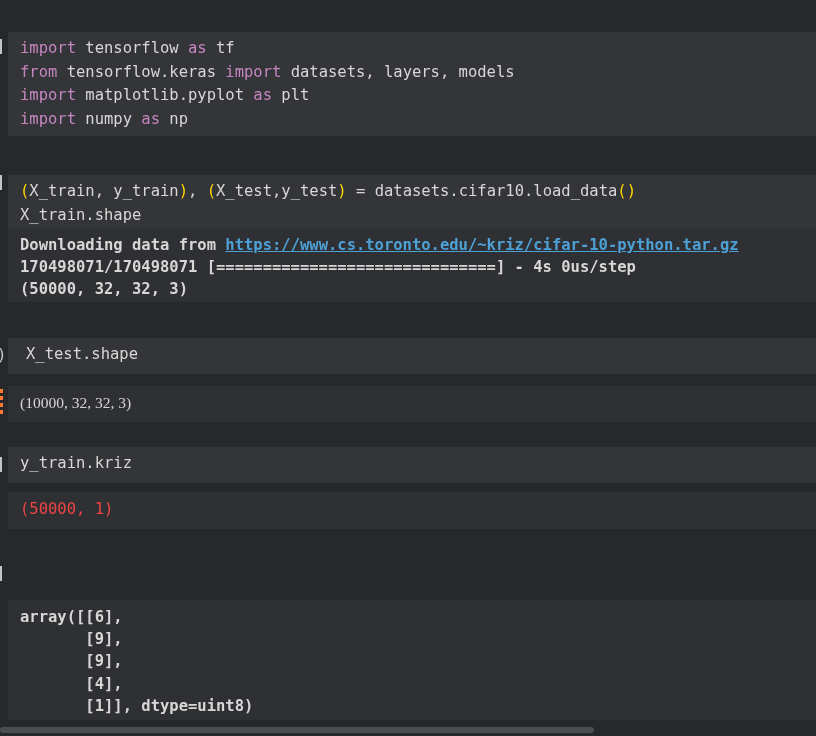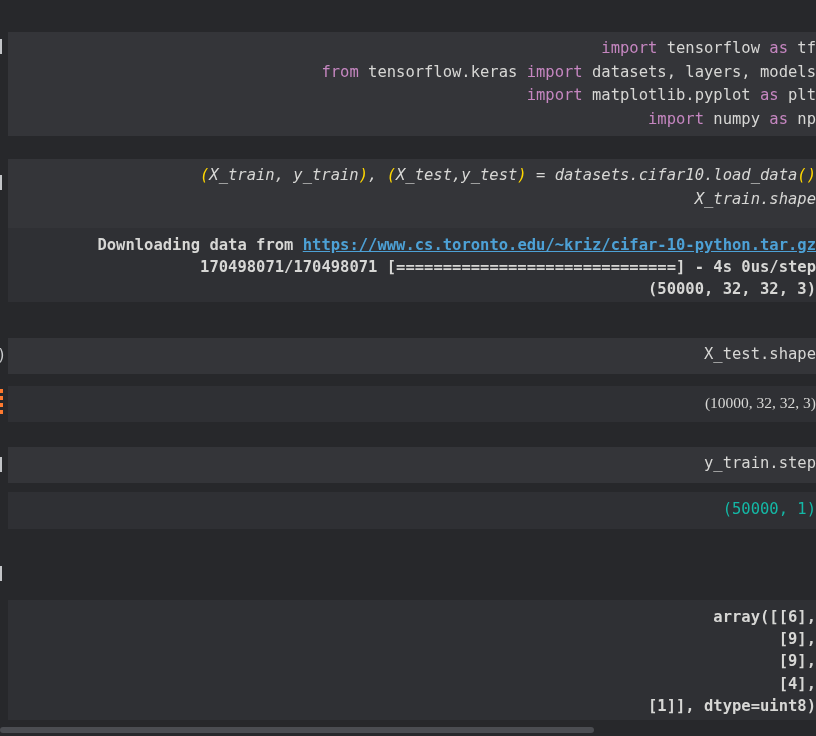--- a/index.html
+++ b/index.html
@@ -11,29 +11,28 @@
     font-family:"DejaVu Sans Mono","Liberation Mono",monospace;
   }
   .notebook { position:absolute; inset:0; }
   .block {
     position:absolute;
     left:8px;
     right:0;
     white-space:pre;
     padding:5px 0 5px 12px;
     font-size:15.5px;
-    text-align:right;
   }
   .code   { background:#343539; }
   .output { background:#2f3034; padding-top:6px; }
   .code .line   { line-height:23.5px; }
   .output .line { line-height:22.2px; }
 
   .c0 { top:32px;  height:104px; }
-  .c1 { top:159px; height:72px;font-style:italic;  }
+  .c1 { top:175px; height:72px;  }
   .c2 { top:228px; height:74px;font-weight:bold;  }
   .c3 { top:338px; height:36px;  }
   .c4 { top:386px; height:36px;  }
   .c5 { top:447px; height:36px;  }
   .c6 { top:492px; height:37px;  }
   .c7 { top:556px; height:36px;  }
   .c8 { top:600px; height:120px;font-weight:bold; }
 
   .link { text-decoration:underline; cursor:pointer; }
 
@@ -61,22 +60,22 @@
 </head>
 <body>
 
 <div class="notebook">
 
   <div class="block code c0"><div class="line"><span style="color: rgb(197, 134, 192);">import</span><span style="color: rgb(215, 215, 213);"> tensorflow </span><span style="color: rgb(197, 134, 192);">as</span><span style="color: rgb(215, 215, 213);"> tf</span></div><div class="line"><span style="color: rgb(197, 134, 192);">from</span><span style="color: rgb(215, 215, 213);"> tensorflow.keras </span><span style="color: rgb(197, 134, 192);">import</span><span style="color: rgb(215, 215, 213);"> datasets, layers, models</span></div><div class="line"><span style="color: rgb(197, 134, 192);">import</span><span style="color: rgb(215, 215, 213);"> matplotlib.pyplot </span><span style="color: rgb(197, 134, 192);">as</span><span style="color: rgb(215, 215, 213);"> plt</span></div><div class="line"><span style="color: rgb(197, 134, 192);">import</span><span style="color: rgb(215, 215, 213);"> numpy </span><span style="color: rgb(197, 134, 192);">as</span><span style="color: rgb(215, 215, 213);"> np</span></div></div>
   <div class="block code c1"><div class="line"><span style="color: rgb(255, 215, 0);">(</span><span style="color: rgb(215, 215, 213);">X_train, y_train</span><span style="color: rgb(255, 215, 0);">)</span><span style="color: rgb(215, 215, 213);">, </span><span style="color: rgb(255, 215, 0);">(</span><span style="color: rgb(215, 215, 213);">X_test,y_test</span><span style="color: rgb(255, 215, 0);">)</span><span style="color: rgb(215, 215, 213);"> = datasets.cifar10.load_data</span><span style="color: rgb(255, 215, 0);">()</span></div><div class="line"><span style="color: rgb(215, 215, 213);">X_train.shape</span></div></div>
   <div class="block output c2"><div class="line"><span style="color: rgb(215, 215, 213);">Downloading data from </span><span class="link" style="color: rgb(77, 161, 214);">https://www.cs.toronto.edu/~kriz/cifar-10-python.tar.gz</span></div><div class="line"><span style="color: rgb(215, 215, 213);">170498071/170498071 [==============================] - 4s 0us/step</span></div><div class="line"><span style="color: rgb(215, 215, 213);">(50000, 32, 32, 3)</span></div></div>
   <div class="block code c3"><div class="line"><span style="color: rgb(215, 215, 213); margin-left: 6px;">X_test.shape</span></div></div>
   <div class="block output c4"><div class="line"><span style="color: rgb(215, 215, 213); font-family: Liberation Serif, serif;">(10000, 32, 32, 3)</span></div></div>
-  <div class="block code c5"><div class="line"><span style="color: rgb(215, 215, 213);">y_train.step</span></div></div>
-  <div class="block output c6"><div class="line"><span style="color: #14b8a6; margin-top: 31px;">(50000, 1)</span></div></div>
+  <div class="block code c5"><div class="line"><span style="color: rgb(215, 215, 213);">y_train.kriz</span></div></div>
+  <div class="block output c6"><div class="line"><span style="color: #ef4444; margin-top: 31px;">(50000, 1)</span></div></div>
   <div class="block output c8"><div class="line"><span style="color: rgb(215, 215, 213);">array([[6],</span></div><div class="line"><span style="color: rgb(215, 215, 213);">       [9],</span></div><div class="line"><span style="color: rgb(215, 215, 213);">       [9],</span></div><div class="line"><span style="color: rgb(215, 215, 213);">       [4],</span></div><div class="line"><span style="color: rgb(215, 215, 213);">       [1]], dtype=uint8)</span></div></div>
 
   <div class="focus-bar fb0"></div>
   <div class="focus-bar fb1"></div>
   <div class="run-arc">)</div>
   <div class="exec-indicator"></div>
   <div class="focus-bar fb2"></div>
   <div class="focus-bar fb3"></div>
 
   <div class="h-scrollbar"></div>

